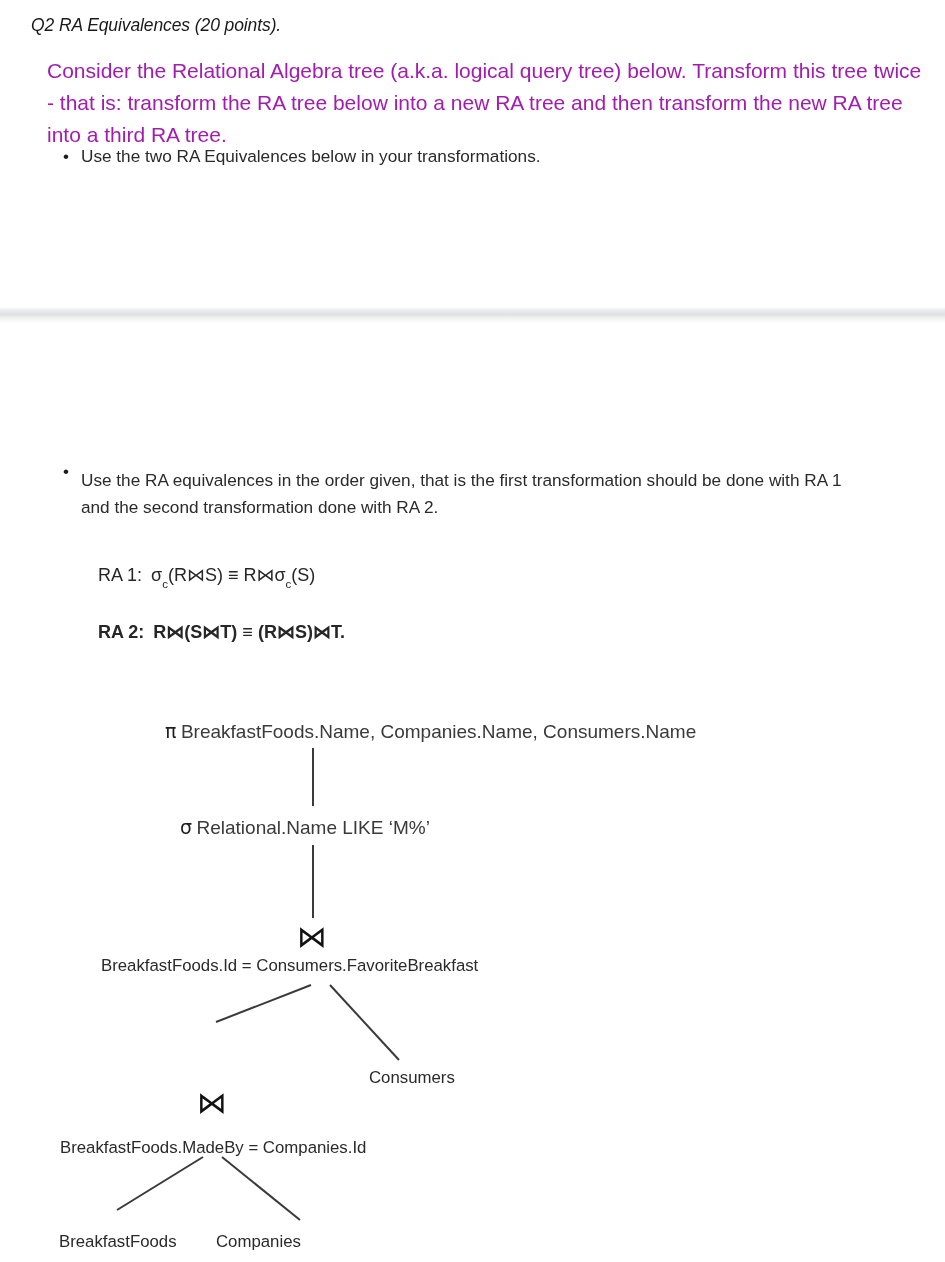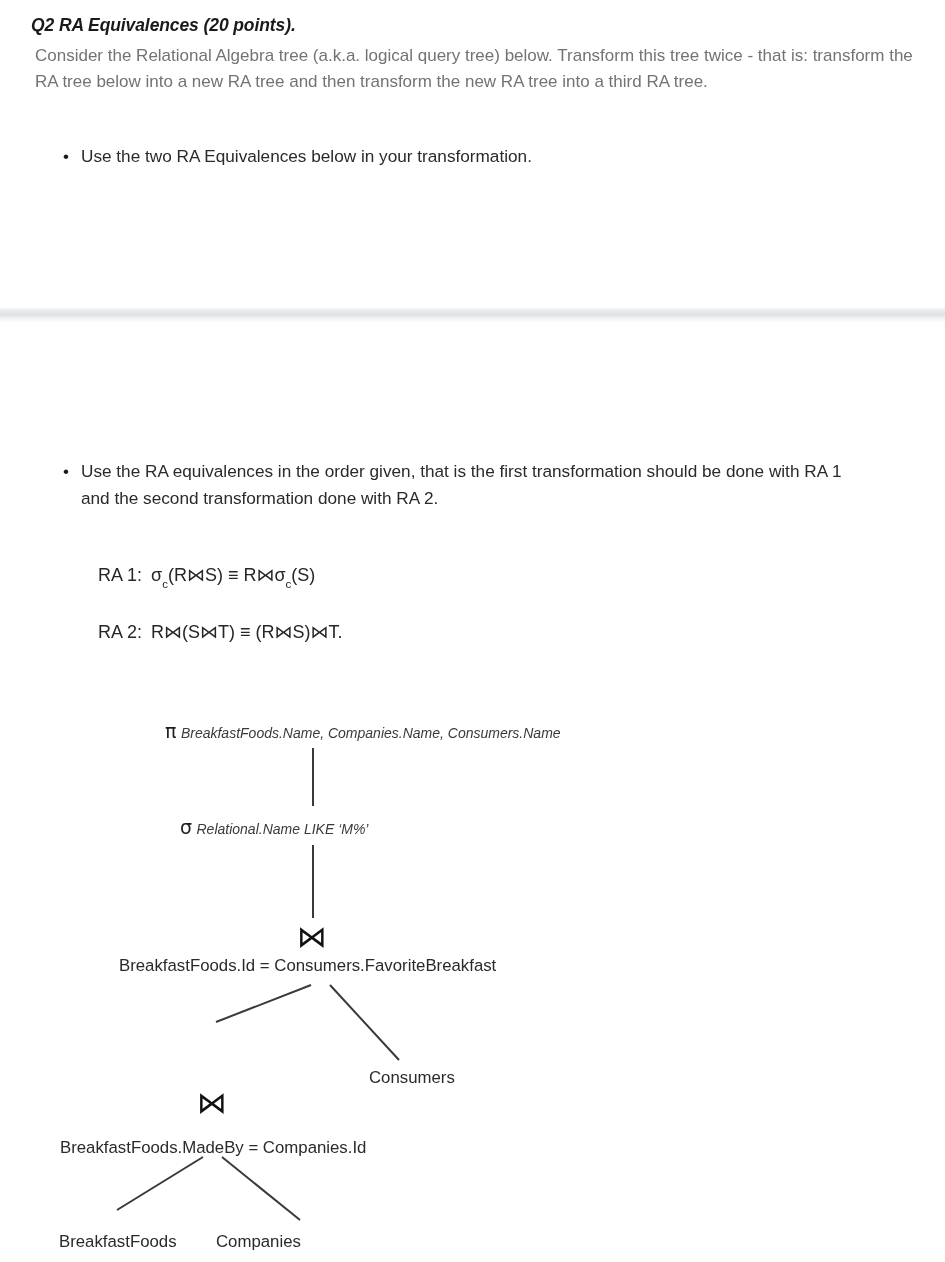--- a/index.html
+++ b/index.html
@@ -20,32 +20,32 @@
 
   
   .question-block {
     position: absolute;
     left: 31px;
     top: 12px;
     width: 880px;
   }
   .q-heading {
     font-size: 17.5px;
-    font-weight: bold;
+    font-weight: normal;
     font-style: italic;
     color: #1a1a1a;
     line-height: 1.55;
     margin: 0 0 2px 0;
     letter-spacing: -0.1px;
   }
   .q-body {
-    font-size: 17px;
+    font-size: 21px;
     line-height: 1.52;
-    color: #737373;
-    margin: 4px;
+    color: #a21caf;
+    margin: 16px;
     width: 878px;
   }
 
   .bullet-row {
     position: absolute;
     display: flex;
     align-items: flex-start;
   }
   .bullet-dot {
     width: 18px;
@@ -57,21 +57,21 @@
     padding-top: 1px;
   }
   .bullet-text {
     font-size: 17.2px;
     line-height: 1.55;
     color: #2a2a2a;
   }
 
   #bullet-1 { left: 63px; top: 143px; width: 800px; }
   #bullet-2 { left: 63px; top: 458px; width: 810px; }
-  #bullet-2 .bullet-text { width: 792px; }
+  #bullet-2 .bullet-text { width: 792px; margin-top: 9px; }
 
   
   .page-break {
     position: absolute;
     left: 0;
     top: 307px;
     width: 945px;
     height: 16px;
     background: linear-gradient(to bottom,
                 #ffffff 0%,
@@ -83,21 +83,21 @@
 
   
   .ra-line {
     position: absolute;
     font-size: 18px;
     color: #262626;
     white-space: nowrap;
     line-height: 1;
   }
   #ra-1 { left: 98px; top: 566px; }
-  #ra-2 { left: 98px; top: 623px; }
+  #ra-2 { left: 98px; top: 623px; font-weight: bold; }
   .ra-line .sub {
     font-size: 11.5px;
     vertical-align: sub;
     position: relative;
     top: 2px;
   }
   .ra-label { margin-right: 9px; }
 
   
   .ra-tree {
@@ -119,23 +119,22 @@
     white-space: nowrap;
     line-height: 1;
     color: #2a2a2a;
   }
   .op-symbol {
     font-size: 19px;
     color: #1d1d1d;
     font-family: "DejaVu Sans", sans-serif;
   }
   .op-sub {
-    font-size: 14px;
+    font-size: 19px;
     color: #3a3a3a;
-    font-style: italic;
   }
   .join-symbol {
     position: absolute;
     font-size: 30px;
     line-height: 1;
     color: #111111;
     font-family: "DejaVu Sans", sans-serif;
     font-weight: 500;
   }
   .cond-label {
@@ -150,38 +149,38 @@
     font-size: 16.8px;
     color: #2a2a2a;
     white-space: nowrap;
     line-height: 1;
   }
 
   
   #node-project { left: 165px; top: 22px; }
   #node-select  { left: 180px; top: 118px; }
   #join-top-symbol { left: 297px; top: 222px; }
-  #join-top-cond   { left: 119px; top: 258px; }
+  #join-top-cond   { left: 101px; top: 258px; }
   #join-bottom-symbol { left: 197px; top: 388px; }
   #join-bottom-cond   { left: 60px; top: 425px; margin-top: 15px; }
   #rel-consumers { left: 369px; top: 370px; text-align: center; }
   #rel-breakfastfoods { left: 59px; top: 534px; }
   #rel-companies { left: 216px; top: 534px; }
 </style>
 </head>
 <body>
 
 <div class="question-block">
   <div class="q-heading">Q2 RA Equivalences (20 points).</div>
   <div class="q-body">Consider the Relational Algebra tree (a.k.a. logical query tree) below. Transform this tree twice - that is: transform the RA tree below into a new RA tree and then transform the new RA tree into a third RA tree.</div>
 </div>
 
 <div class="bullet-row" id="bullet-1">
   <div class="bullet-dot">•</div>
-  <div class="bullet-text">Use the two RA Equivalences below in your transformation.</div>
+  <div class="bullet-text">Use the two RA Equivalences below in your transformations.</div>
 </div>
 
 <div class="page-break"></div>
 
 <div class="bullet-row" id="bullet-2">
   <div class="bullet-dot">•</div>
   <div class="bullet-text">Use the RA equivalences in the order given, that is the first transformation should be done with RA 1 and the second transformation done with RA 2.</div>
 </div>
 
 <div class="ra-line" id="ra-1">

